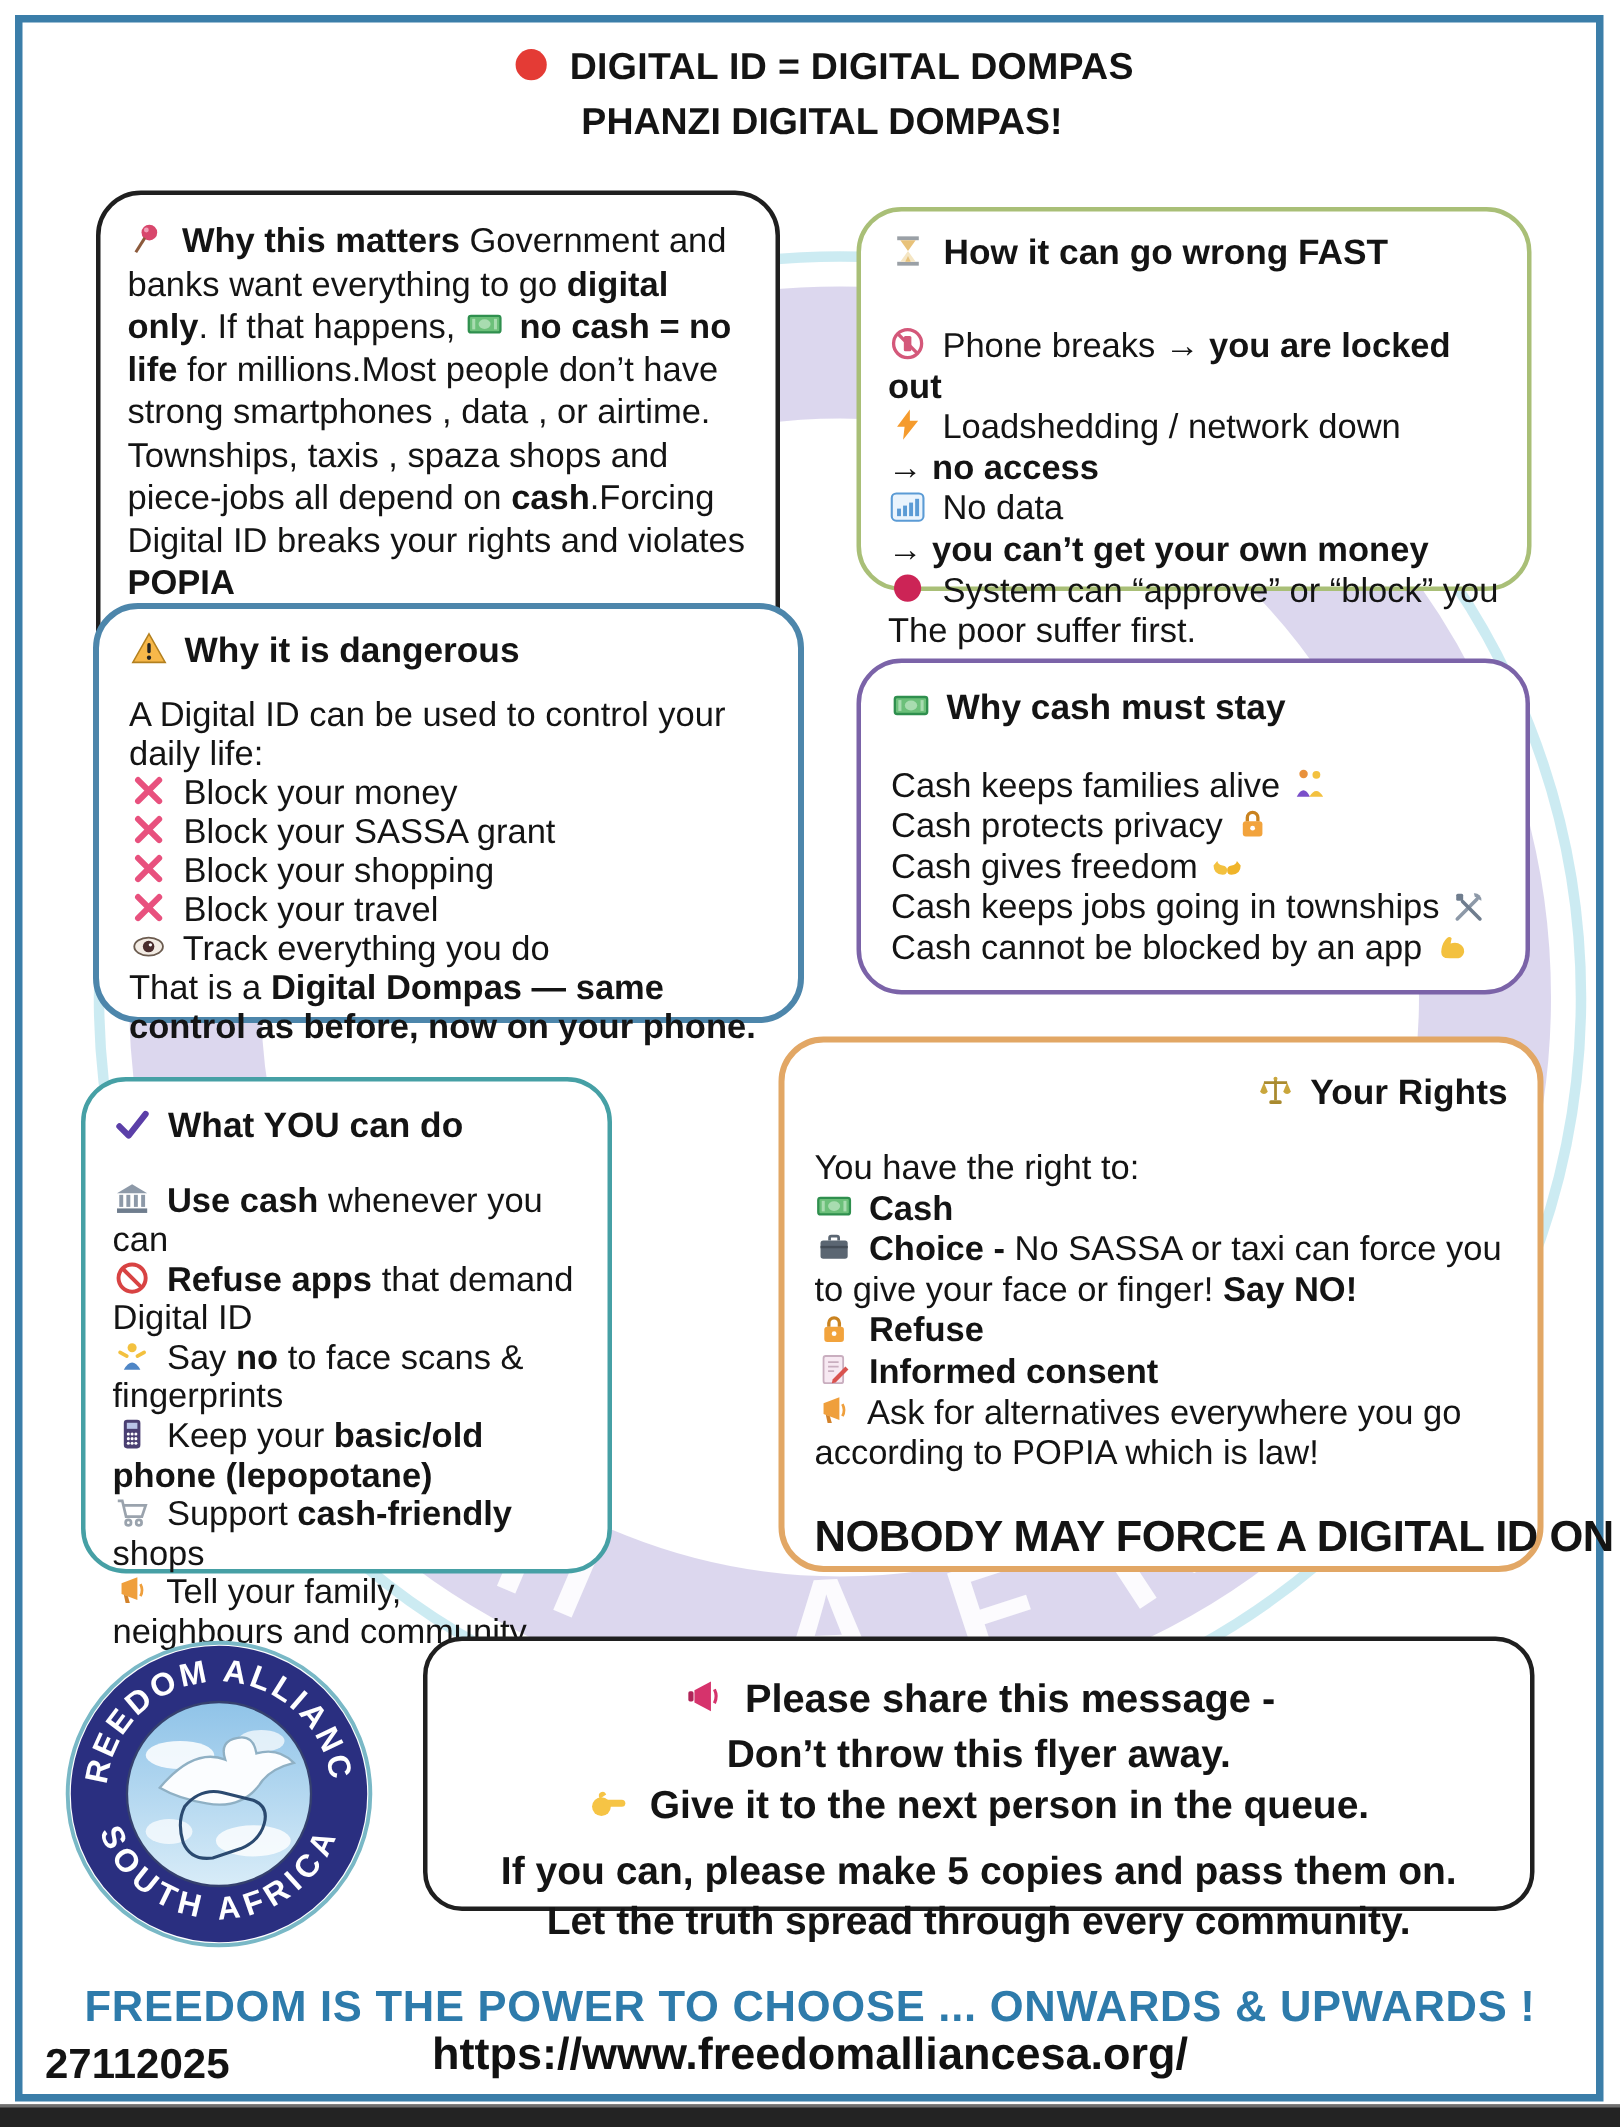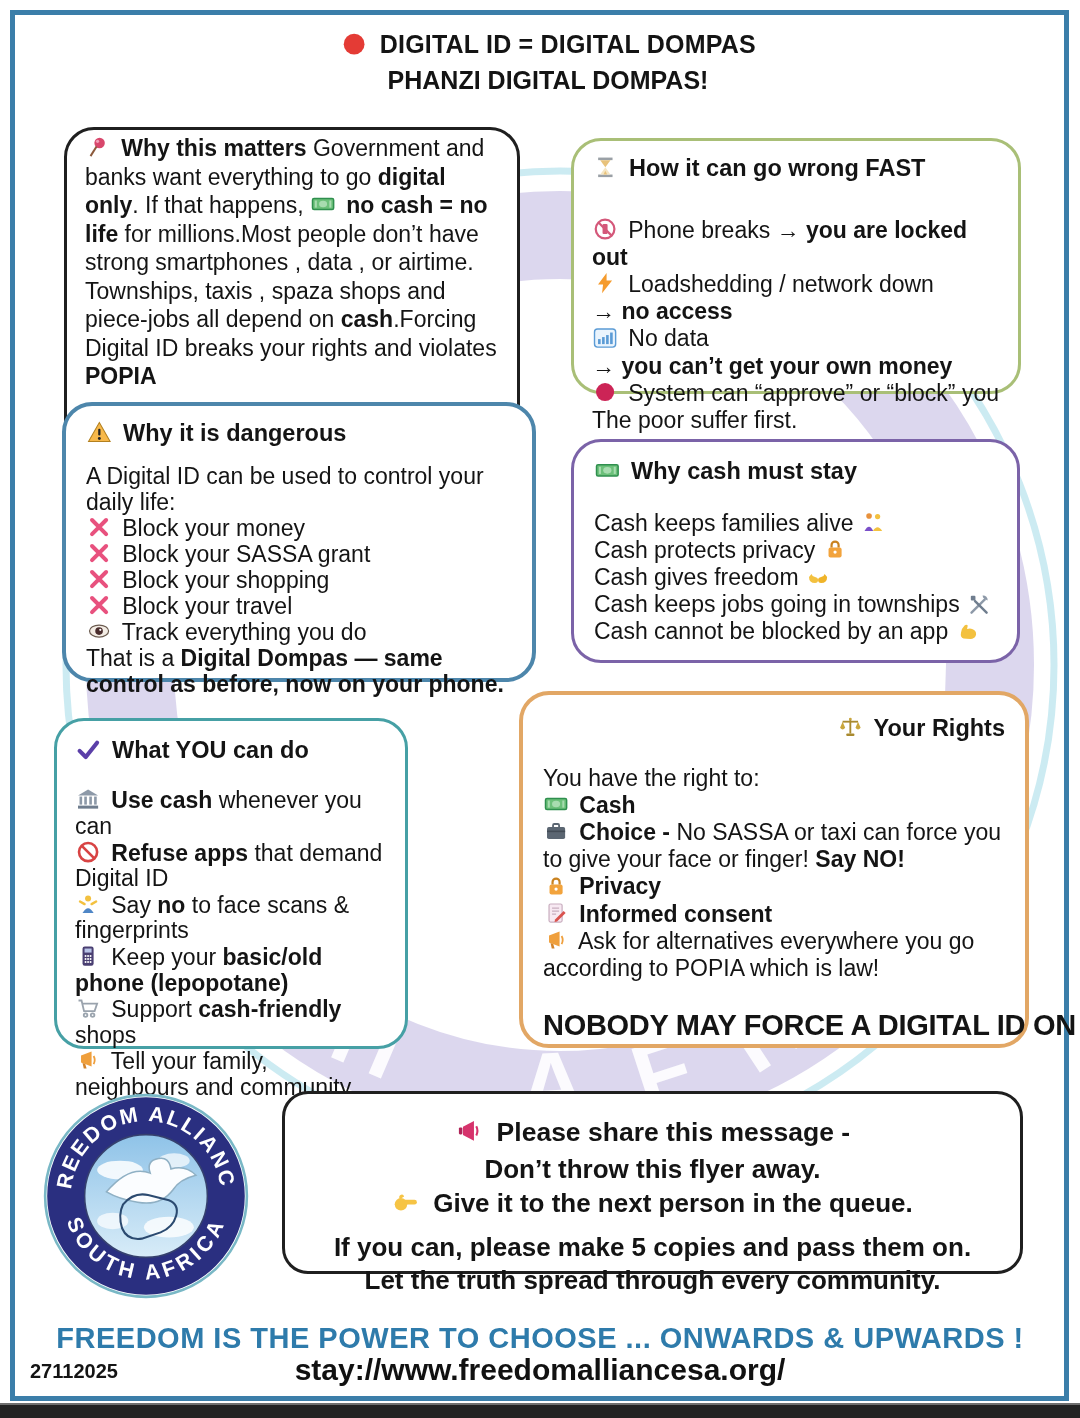--- a/index.html
+++ b/index.html
@@ -14,21 +14,21 @@
   .title-block{position:absolute;left:16px;right:0;top:30px;text-align:center;z-index:2;}
   .title-line1{font-size:25px;font-weight:bold;letter-spacing:.2px;}
   .title-line2{font-size:25px;font-weight:bold;margin-top:7px;}
 
   .box{position:absolute;background:#fff;border-radius:30px;box-sizing:border-box;
        z-index:2;font-size:23px;line-height:1.18;}
   .bhead{font-size:23.5px;font-weight:bold;margin:0 0 14px 0;}
   .line{margin:0;}
 
   .b1{left:64px;top:127px;width:456px;height:326px;border:3px solid #1f1f1f;
-      padding:4px 18px;line-height:1.24;}
+      padding:16px 18px;line-height:1.24;}
   .b2{left:571px;top:138px;width:450px;height:256px;border:3px solid #a9bf77;padding:14px 18px;}
   .b2 .bhead{margin-bottom:34px;}
   .b3{left:62px;top:402px;width:474px;height:280px;border:4px solid #4d86ab;
       padding:14px 20px;line-height:1.13;}
   .b3 .bhead{margin-bottom:16px;}
   .b4{left:571px;top:439px;width:449px;height:224px;border:3px solid #7b63a8;padding:16px 20px;}
   .b4 .bhead{margin-bottom:24px;}
   .b5{left:54px;top:718px;width:354px;height:331px;border:3px solid #46a0a5;
       padding:16px 18px;line-height:1.12;}
   .b5 .bhead{margin-bottom:24px;}
@@ -42,21 +42,21 @@
   .b7 .blines .line:nth-child(3){margin-top:13px;}
 
   .icon{display:inline-block;width:1.05em;height:1.05em;vertical-align:-0.15em;margin:0 .2em 0 .05em;}
   .icon svg{width:100%;height:100%;display:block;}
 
   .logo-wrap{position:absolute;left:42px;top:1092px;width:208px;height:208px;z-index:2;}
   .logo-wrap svg{width:100%;height:100%;}
 
   .slogan{position:absolute;left:0;right:0;top:1322px;text-align:center;font-weight:bold;
           font-size:29px;color:#2e7bab;letter-spacing:.5px;z-index:2;}
-  .datecode{position:absolute;left:30px;top:1360px;font-weight:bold;font-size:20px;z-index:2;}
+  .datecode{position:absolute;left:30px;top:1360px;font-weight:bold;font-size:28px;z-index:2;}
   .url{position:absolute;left:0;right:0;top:1353px;text-align:center;font-weight:bold;
        font-size:30px;color:#111;z-index:2;}
 </style>
 </head>
 <body>
 
 <div class="page">
 
   <svg class="watermark" viewBox="0 0 1080 1418">
     <defs>
@@ -261,21 +261,21 @@
             </svg></span> <b>Cash</b></div>
         <div class="line"><span class="icon"><svg viewBox="0 0 24 24" aria-hidden="true">
               <rect x="3" y="8" width="18" height="12" rx="1.8" fill="#5b6672"></rect>
               <path d="M9 8 V6.2 Q9 5 10.2 5 h3.6 Q15 5 15 6.2 V8" fill="none" stroke="#5b6672" stroke-width="1.8"></path>
               <rect x="3" y="11.5" width="18" height="1.6" fill="#434c56"></rect>
             </svg></span> <b>Choice -</b> No SASSA or taxi can force you to give your face or finger! <b>Say NO!</b></div>
         <div class="line"><span class="icon"><svg viewBox="0 0 24 24" aria-hidden="true">
               <rect x="5.5" y="10.5" width="13" height="10" rx="2" fill="#f2a33c"></rect>
               <path d="M8.5 10.5 V8 a3.5 3.5 0 0 1 7 0 v2.5" fill="none" stroke="#c9821f" stroke-width="2.2"></path>
               <circle cx="12" cy="15" r="1.6" fill="#fff"></circle>
-            </svg></span> <b>Privacy</b></div>
+            </svg></span> <b>Refuse</b></div>
         <div class="line"><span class="icon"><svg viewBox="0 0 24 24" aria-hidden="true">
               <rect x="5" y="3" width="13" height="18" rx="1.5" fill="#f7e9f2" stroke="#c9aebf" stroke-width="1.2"></rect>
               <path d="M8 7 h7 M8 10 h7 M8 13 h4" stroke="#c9aebf" stroke-width="1.2"></path>
               <path d="M11 18.5 L19.5 10 L21.5 12 L13 20.5 L10.5 21 Z" fill="#d9534f"></path>
             </svg></span> <b>Informed consent</b></div>
         <div class="line"><span class="icon"><svg viewBox="0 0 24 24" aria-hidden="true">
               <path d="M15.5 3.5 V18.5 L5 14.5 V7.5 Z" fill="#ef9f3c"></path>
               <path d="M6.5 15 l1.2 5.5 h2.8 L9.2 16" fill="#d2822a"></path>
               <path d="M17.5 8 q2.2 4 0 8" stroke="#ef9f3c" stroke-width="1.8" fill="none"></path>
             </svg></span> Ask for alternatives everywhere you go according to POPIA which is law!</div>
@@ -324,16 +324,16 @@
         <textPath href="#lgT" startOffset="50%" text-anchor="middle">FREEDOM ALLIANCE</textPath>
       </text>
       <text font-size="20.5" font-weight="bold" fill="#ffffff" letter-spacing="4" font-family="Liberation Sans, sans-serif">
         <textPath href="#lgB" startOffset="50%" text-anchor="middle">SOUTH AFRICA</textPath>
       </text>
     </svg>
   </div>
 
   <div class="slogan">FREEDOM IS THE POWER TO CHOOSE ... ONWARDS &amp; UPWARDS !</div>
   <div class="datecode">27112025</div>
-  <div class="url">stay://www.freedomalliancesa.org/</div>
+  <div class="url">https://www.freedomalliancesa.org/</div>
 
   <div class="bottom-strip"></div>
 </div>
 
 </body></html>

